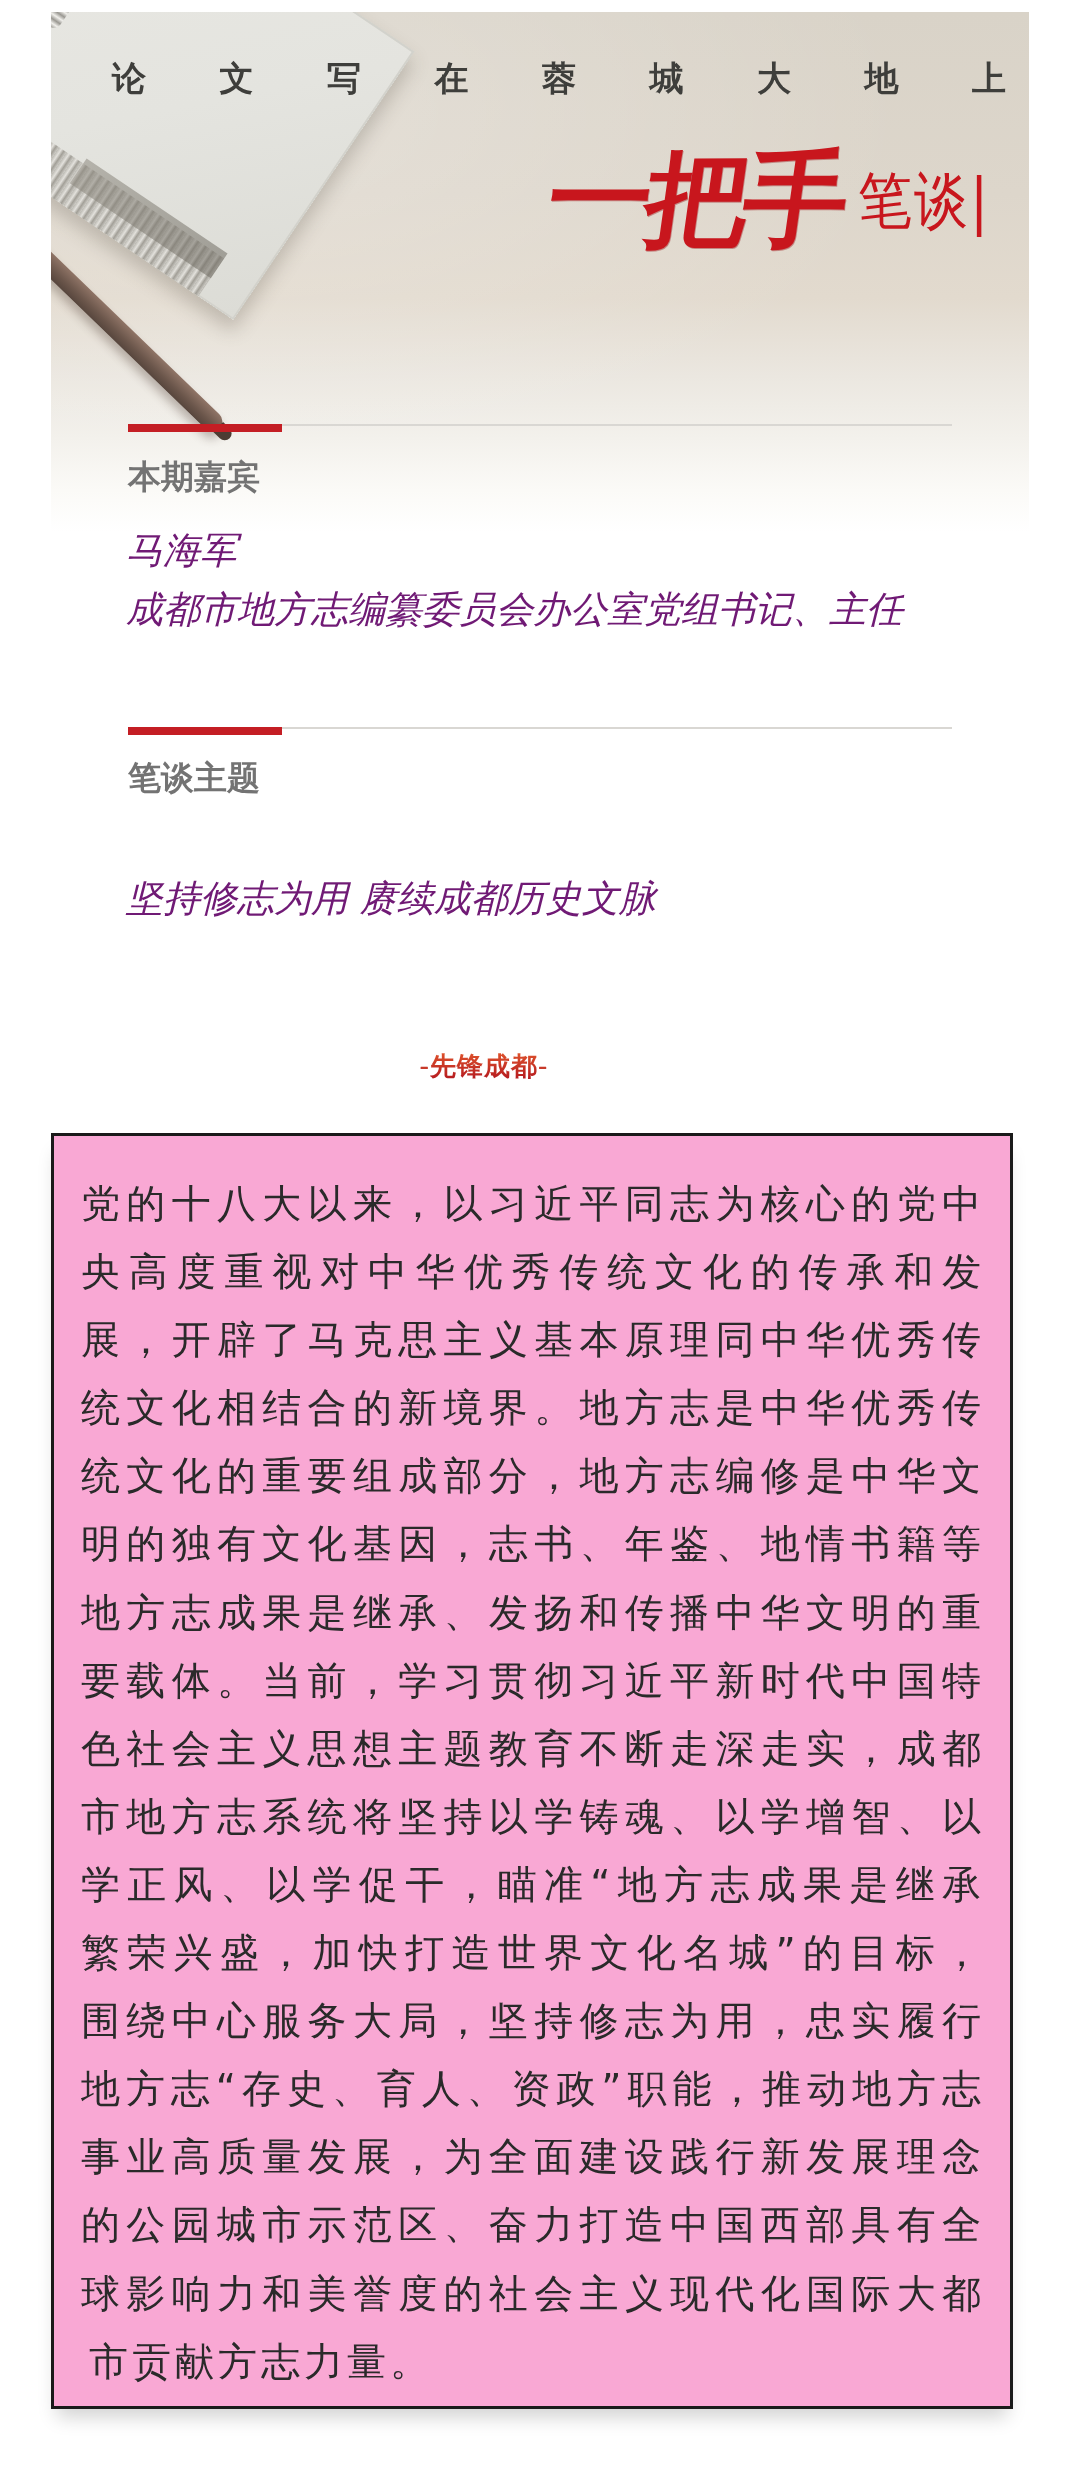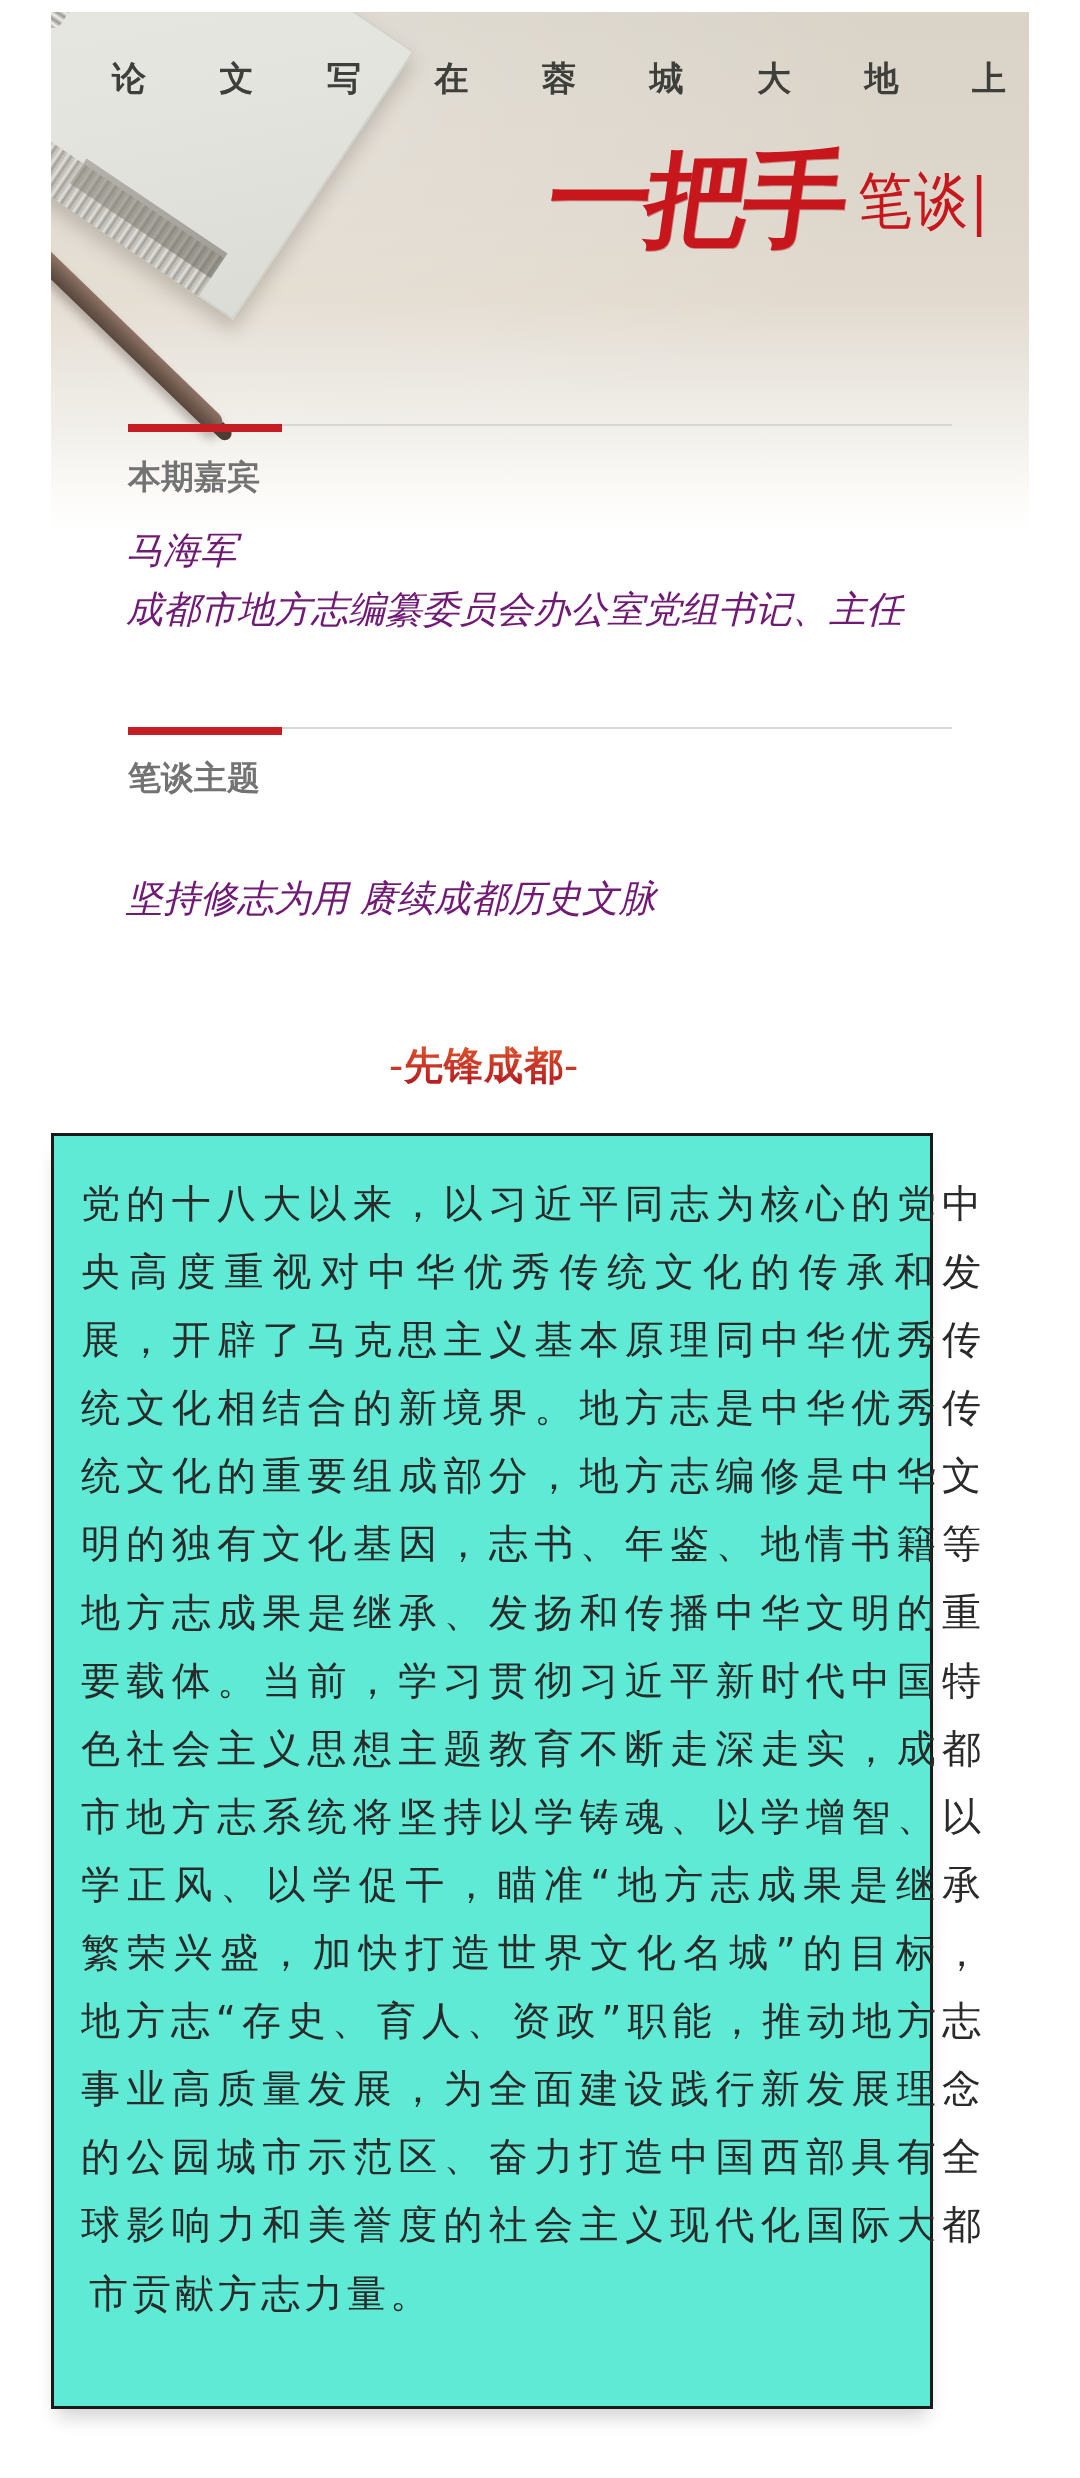--- a/index.html
+++ b/index.html
@@ -86,33 +86,33 @@
     letter-spacing: 0px; line-height: 40px;
   }
   .section-text {
     position: absolute; left: 126px; font-size: 37px; color: #701a75; line-height: 46px;
     font-weight: normal;
     font-style: italic;
   }
 
   .pioneer {
     position: absolute; left: 0; width: 968px; top: 1046px; text-align: center;
-    font-size: 39px; font-weight: bold; line-height: 40px;
+    font-size: 26px; font-weight: bold; line-height: 40px;
   }
   .pioneer span {
     background: linear-gradient(to bottom, #e0552c, #b2171f);
     -webkit-background-clip: text; background-clip: text; color: transparent;
     letter-spacing: 1px;
   }
   .pioneer .dash { color: #c83a2a; -webkit-text-fill-color: #c83a2a; font-weight: normal; }
 
   
   .article-box {
-    position: absolute; left: 51px; top: 1133px; width: 882px; height: 1276px;
-    border: 3px solid #1a1a1a; background: #5eead4;
+    position: absolute; left: 51px; top: 1133px; width: 962px; height: 1276px;
+    border: 3px solid #1a1a1a; background: #f9a8d4;
     box-shadow: 0 14px 18px -6px rgba(0,0,0,0.18);
     box-sizing: border-box;
   }
   .article-text {
     position: absolute; left: 27px; top: 34px; width: 904px;
     font-size: 39px; line-height: 68.1px; color: #2a2a2a;
     text-align: justify; text-align-last: left; letter-spacing: 4px;
     margin: 0;
   }
   .article-line { display: block; text-align: justify; text-align-last: justify; white-space: nowrap; }
@@ -176,19 +176,20 @@
     <span class="article-line">展，开辟了马克思主义基本原理同中华优秀传</span>
     <span class="article-line">统文化相结合的新境界。地方志是中华优秀传</span>
     <span class="article-line">统文化的重要组成部分，地方志编修是中华文</span>
     <span class="article-line">明的独有文化基因，志书、年鉴、地情书籍等</span>
     <span class="article-line">地方志成果是继承、发扬和传播中华文明的重</span>
     <span class="article-line">要载体。当前，学习贯彻习近平新时代中国特</span>
     <span class="article-line">色社会主义思想主题教育不断走深走实，成都</span>
     <span class="article-line">市地方志系统将坚持以学铸魂、以学增智、以</span>
     <span class="article-line">学正风、以学促干，瞄准“地方志成果是继承</span>
     <span class="article-line">繁荣兴盛，加快打造世界文化名城”的目标，</span>
+    <span class="article-line">围绕中心服务大局，坚持修志为用，忠实履行</span>
     <span class="article-line">地方志“存史、育人、资政”职能，推动地方志</span>
     <span class="article-line">事业高质量发展，为全面建设践行新发展理念</span>
     <span class="article-line">的公园城市示范区、奋力打造中国西部具有全</span>
     <span class="article-line">球影响力和美誉度的社会主义现代化国际大都</span>
     <span class="article-line last">市贡献方志力量。</span>
   </div>
 </div>
 
 </body></html>

